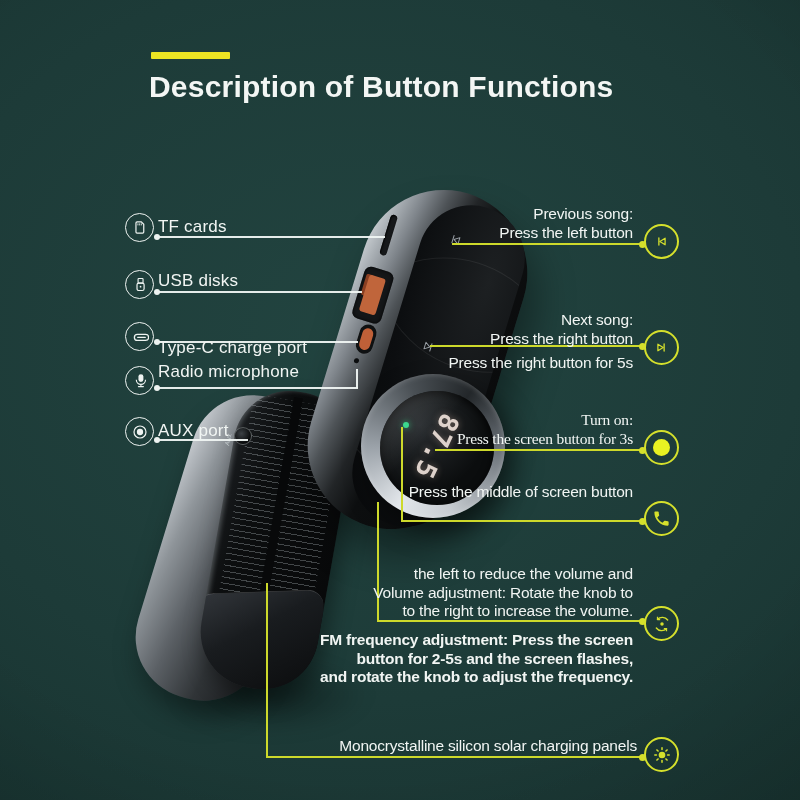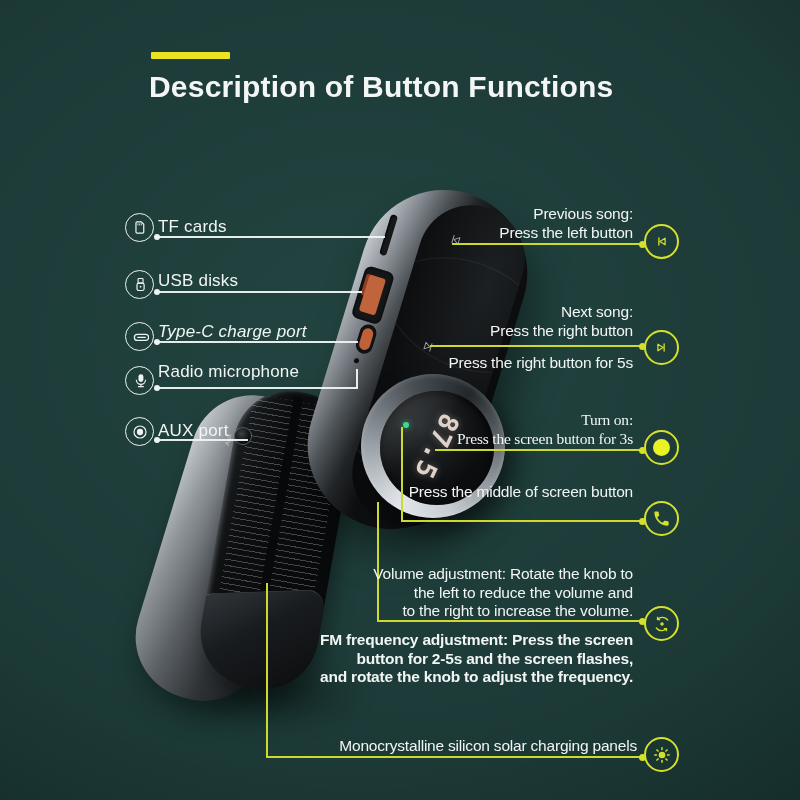--- a/index.html
+++ b/index.html
@@ -178,21 +178,21 @@
     </svg>
   </div>
   <div class="abs llabel" style="left:158px;top:271px;">USB disks</div>
 
   <div class="abs licon" style="left:125px;top:322px;">
     <svg width="18" height="18" viewBox="0 0 24 24">
       <rect x="4.5" y="8.5" width="19" height="8" rx="4" fill="none" stroke="#eef3f1" stroke-width="1.7"></rect>
       <path d="M9 12.5 h10" stroke="#eef3f1" stroke-width="1.7" stroke-linecap="round"></path>
     </svg>
   </div>
-  <div class="abs llabel" style="left:158px;top:322px;font-style:italic;">Type-C charge port</div>
+  <div class="abs llabel" style="left:158px;top:338px;">Type-C charge port</div>
 
   <div class="abs licon" style="left:125px;top:366px;">
     <svg width="17" height="17" viewBox="0 0 24 24">
       <rect x="10.5" y="3" width="7" height="11" rx="3.5" fill="#eef3f1"></rect>
       <path d="M7.5 11 a6.5 6.5 0 0 0 13 0" fill="none" stroke="#eef3f1" stroke-width="1.6"></path>
       <path d="M14 17.8 v2.4 M10.5 20.6 h7" stroke="#eef3f1" stroke-width="1.6" stroke-linecap="round"></path>
     </svg>
   </div>
   <div class="abs llabel" style="left:158px;top:362px;">Radio microphone</div>
 
@@ -246,37 +246,37 @@
         <path d="M18.1 5.9 L16.7 7.3"></path>
           <path d="M7.3 16.7 L5.9 18.1"></path>
       </g>
     </svg>
   </div>
 
   <div class="abs rblock" style="right:167px;top:205px;">
     <div>Previous song:</div>
     <div>Press the left button</div>
   </div>
-  <div class="abs rblock" style="right:167px;top:303px;">
+  <div class="abs rblock" style="right:167px;top:311px;">
     <div>Next song:</div>
     <div>Press the right button</div>
   </div>
   <div class="abs rblock" style="right:167px;top:354px;">
     <div>Press the right button for 5s</div>
   </div>
   <div class="abs rblock" style="right:167px;top:411px;font-family:Liberation Serif, serif;">
     <div>Turn on:</div>
     <div>Press the screen button for 3s</div>
   </div>
   <div class="abs rblock" style="right:167px;top:483px;">
     <div>Press the middle of screen button</div>
   </div>
   <div class="abs rblock" style="right:167px;top:565px;">
+    <div>the left to reduce the volume and</div>
     <div>Volume adjustment: Rotate the knob to</div>
-    <div>the left to reduce the volume and</div>
     <div>to the right to increase the volume.</div>
   </div>
   <div class="abs rblock" style="right:167px;top:631px;font-weight:bold;">
     <div>FM frequency adjustment: Press the screen</div>
     <div>button for 2-5s and the screen flashes,</div>
     <div>and rotate the knob to adjust the frequency.</div>
   </div>
   <div class="abs rblock" style="right:163px;top:737px;">
     <div>Monocrystalline silicon solar charging panels</div>
   </div>

